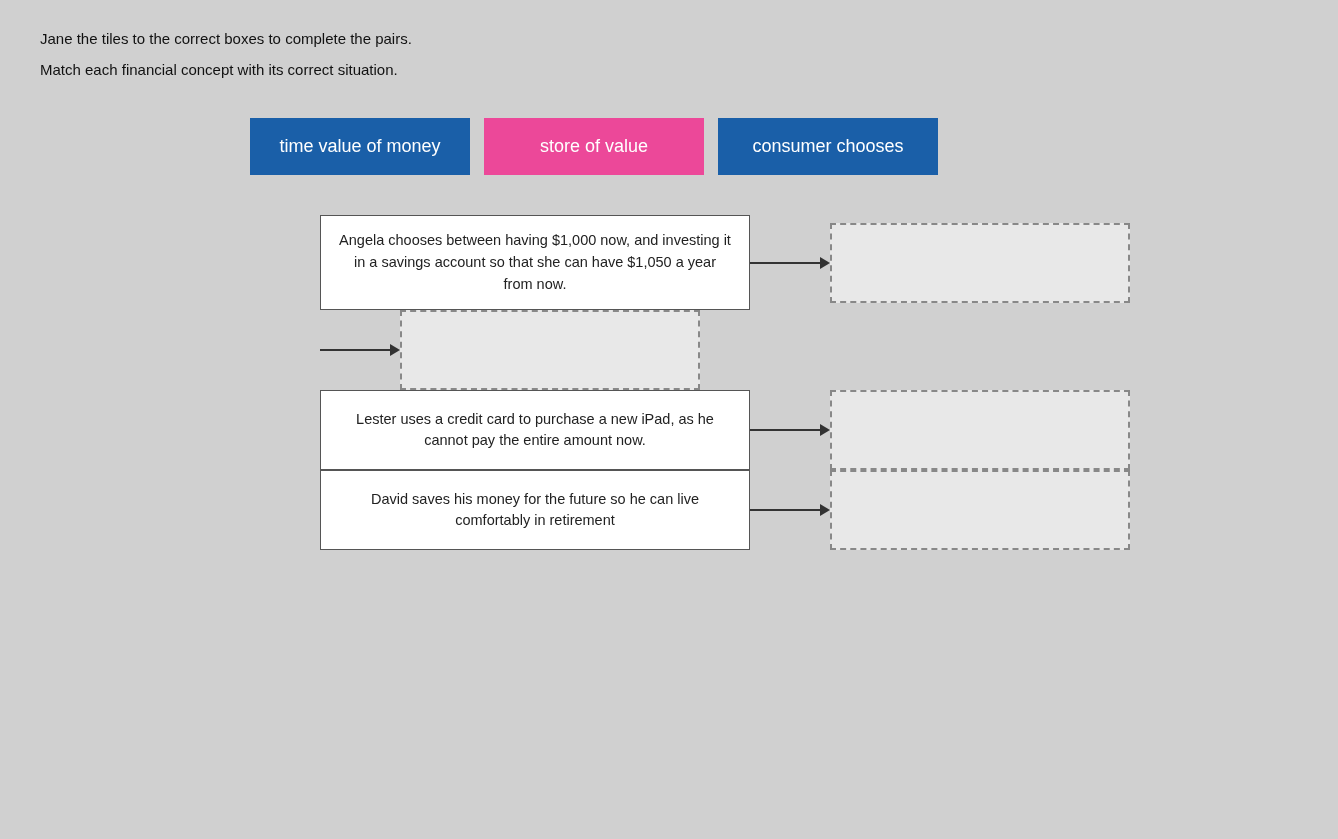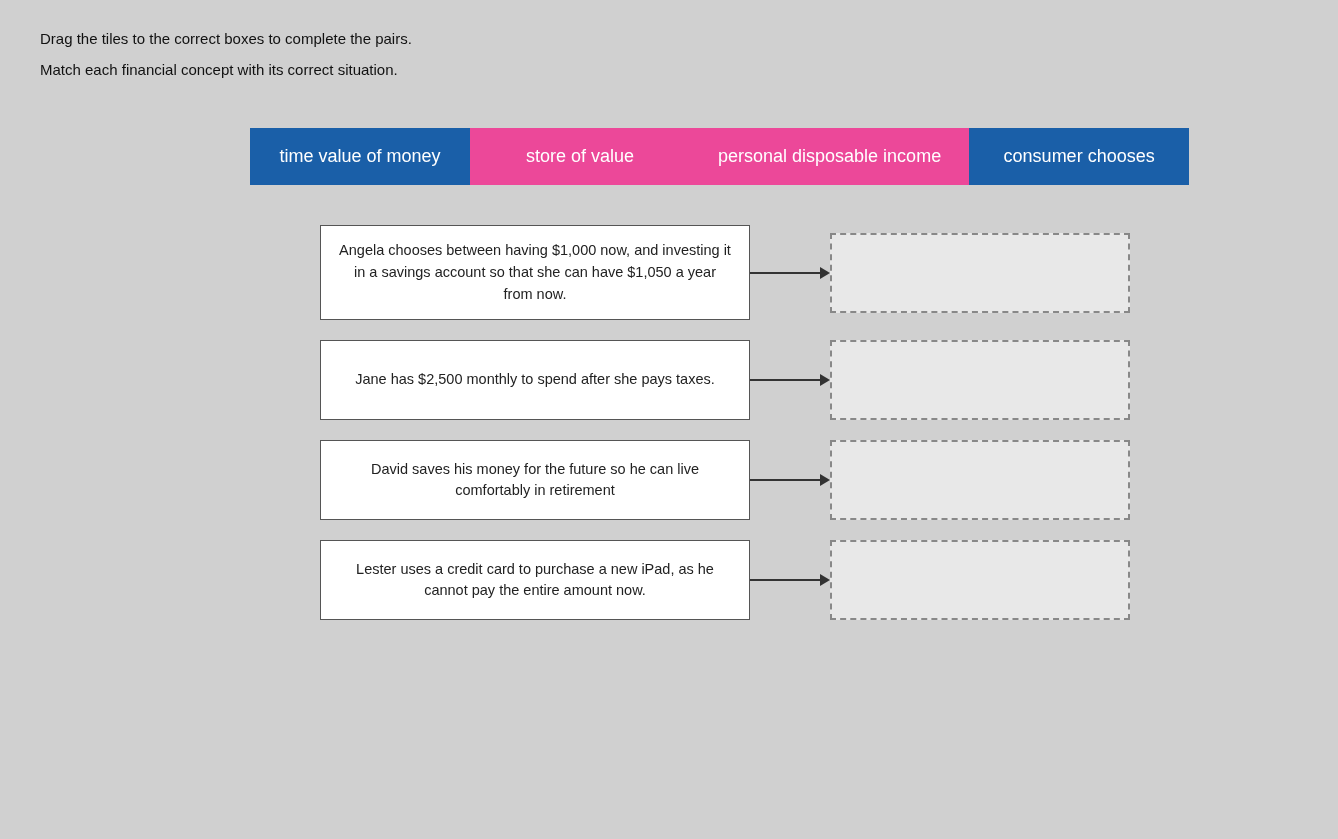--- a/index.html
+++ b/index.html
@@ -16,47 +16,47 @@
       padding: 30px 40px;
       color: #222;
     }
     .instructions-title {
       font-size: 15px;
       margin-bottom: 14px;
       color: #111;
     }
     .instructions-subtitle {
       font-size: 15px;
-      margin-bottom: 50px;
+      margin-bottom: 40px;
       color: #111;
     }
     .tiles-section {
       display: flex;
       flex-wrap: wrap;
+      gap: 14px;
       margin-left: 210px;
       margin-bottom: 40px;
     }
     .tile {
       background-color: #1a5fa8;
       color: #fff;
       border: none;
       padding: 18px 28px;
       font-size: 18px;
       font-weight: normal;
       cursor: grab;
       min-width: 220px;
       text-align: center;
     }
     .tile.dark {
       background-color: #ec4899;
     }
     .matching-section {
       display: flex;
       flex-direction: column;
-      gap: 20px;
       margin-left: 280px;
     }
     .match-row {
       display: flex;
       align-items: center;
       gap: 0;
     }
     .situation-box {
       background-color: #fff;
       border: 1px solid #555;
@@ -90,61 +90,59 @@
     .drop-box {
       background-color: #e8e8e8;
       border: 2px dashed #888;
       width: 300px;
       min-height: 80px;
     }
   </style>
 </head>
 <body>
 
-<p class="instructions-title">Drag the tiles to the correct boxes to complete the pairs.</p>
+<p class="instructions-title">Jane the tiles to the correct boxes to complete the pairs.</p>
 <p class="instructions-subtitle">Match each financial concept with its correct situation.</p>
 
 <div class="tiles-section">
   <div class="tile">time value of money</div>
   <div class="tile dark">store of value</div>
-  <div class="tile dark">personal disposable income</div>
   <div class="tile">consumer chooses</div>
 </div>
 
 <div class="matching-section">
 
   <div class="match-row">
     <div class="situation-box">Angela chooses between having $1,000 now, and investing it in a savings account so that she can have $1,050 a year from now.</div>
     <div class="arrow-connector">
       <div class="arrow-line"></div>
       <div class="arrow-head"></div>
     </div>
     <div class="drop-box"></div>
   </div>
 
   <div class="match-row">
-    <div class="situation-box">Jane has $2,500 monthly to spend after she pays taxes.</div>
+    <div class="arrow-connector">
+      <div class="arrow-line"></div>
+      <div class="arrow-head"></div>
+    </div>
+    <div class="drop-box"></div>
+  </div>
+
+  <div class="match-row">
+    <div class="situation-box">Lester uses a credit card to purchase a new iPad, as he cannot pay the entire amount now.</div>
     <div class="arrow-connector">
       <div class="arrow-line"></div>
       <div class="arrow-head"></div>
     </div>
     <div class="drop-box"></div>
   </div>
 
   <div class="match-row">
     <div class="situation-box">David saves his money for the future so he can live comfortably in retirement</div>
     <div class="arrow-connector">
       <div class="arrow-line"></div>
       <div class="arrow-head"></div>
     </div>
     <div class="drop-box"></div>
   </div>
 
-  <div class="match-row">
-    <div class="situation-box">Lester uses a credit card to purchase a new iPad, as he cannot pay the entire amount now.</div>
-    <div class="arrow-connector">
-      <div class="arrow-line"></div>
-      <div class="arrow-head"></div>
-    </div>
-    <div class="drop-box"></div>
-  </div>
-
 </div>
 
 </body></html>

